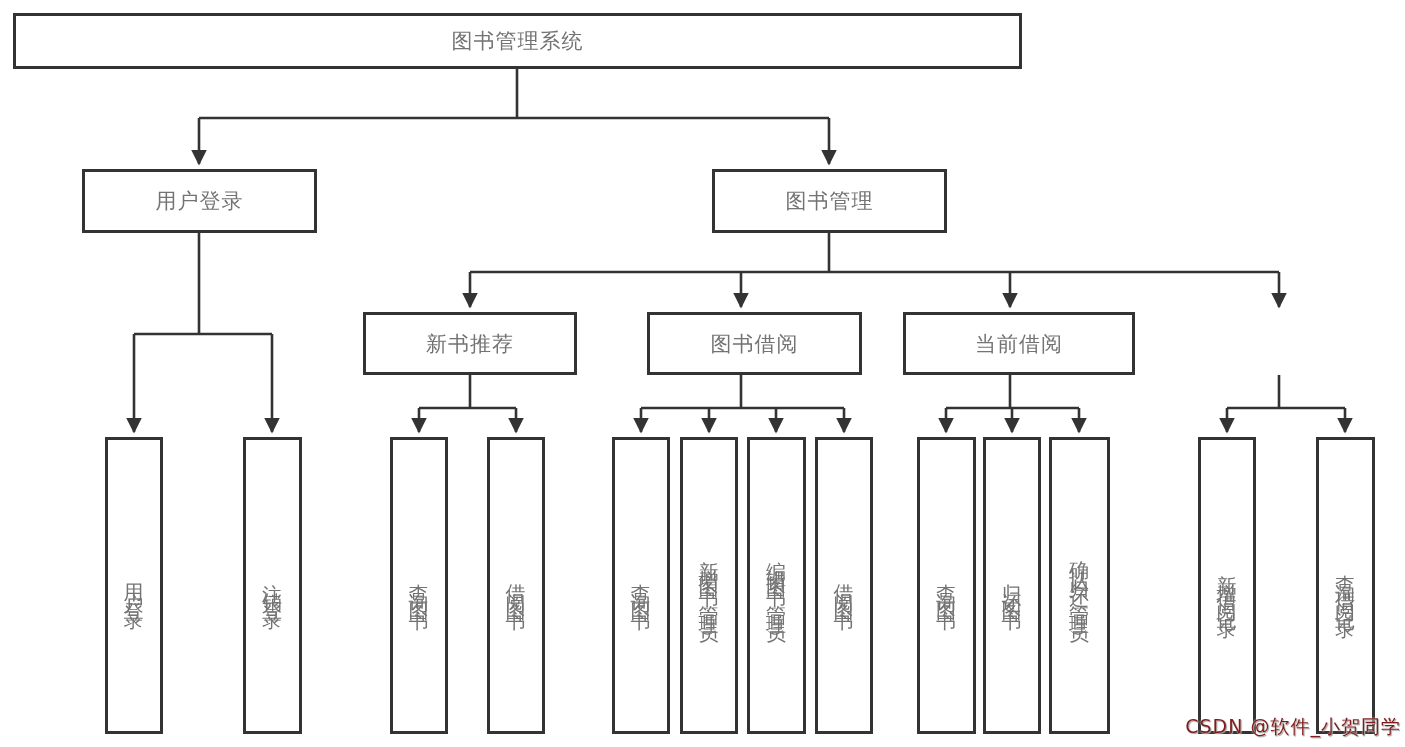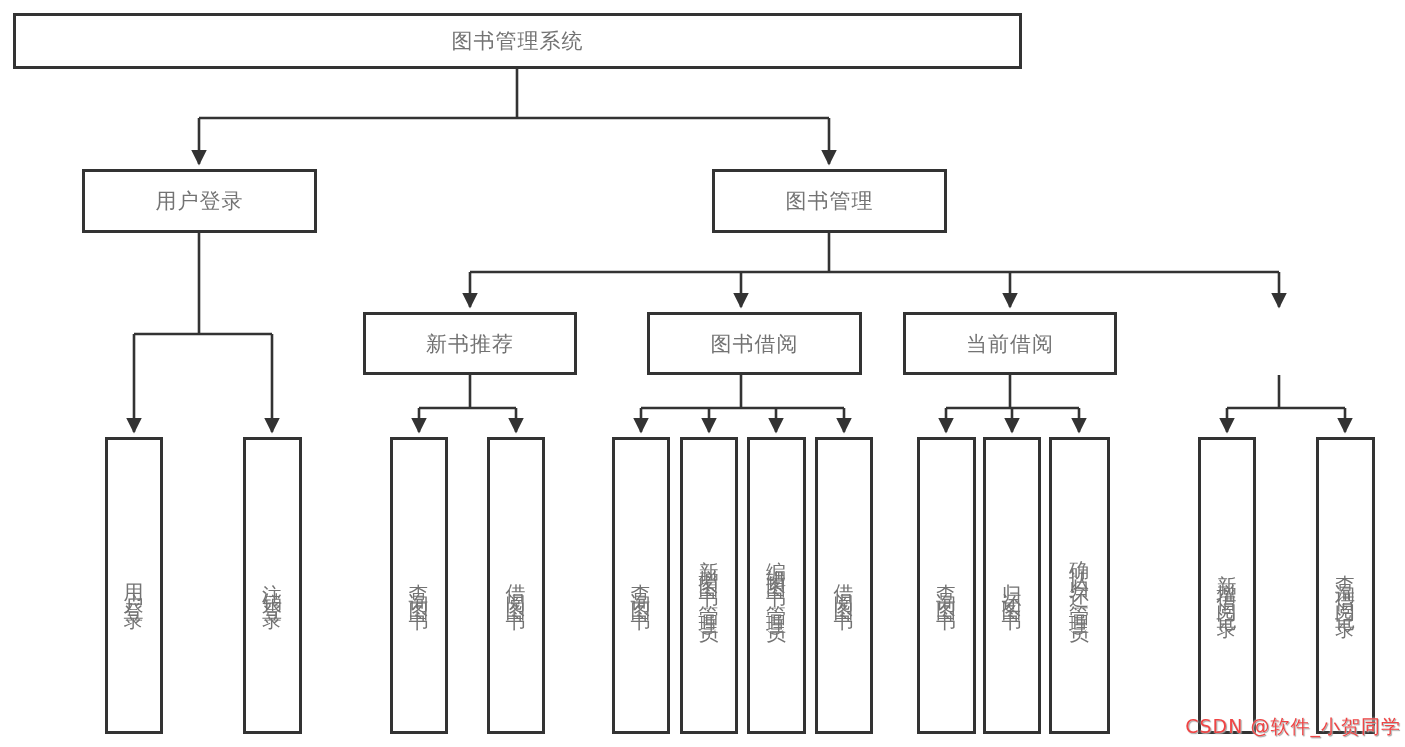--- a/index.html
+++ b/index.html
@@ -48,21 +48,21 @@
     letter-spacing: 9px;
     line-height: 1;
     white-space: nowrap;
   }
   .watermark {
     position: absolute;
     right: 4px;
     top: 714px;
     font-size: 19px;
     letter-spacing: 1px;
-    color: #ef4444;
+    color: #7f1d1d;
     text-shadow: 0 0 2px #ffffff, 1px 1px 1px #8a8a8a;
     white-space: nowrap;
     pointer-events: none;
   }
 </style>
 </head>
 <body>
 
 <div id="canvas">
 
@@ -140,21 +140,21 @@
   <div class="node l2-node" style="left:712px;">
     <span class="lbl">图书管理</span>
   </div>
 
   <div class="node l3-node" style="left:363px;width:214px;">
     <span class="lbl">新书推荐</span>
   </div>
   <div class="node l3-node" style="left:634px;width:215px;margin-left:13px;">
     <span class="lbl">图书借阅</span>
   </div>
-  <div class="node l3-node" style="left:903px;width:214px;">
+  <div class="node l3-node" style="left:903px;width:232px;">
     <span class="lbl">当前借阅</span>
   </div>
 
   <div class="node leaf-node" style="left:105px;">
     <span class="lbl">用户登录</span>
   </div>
   <div class="node leaf-node" style="left:243px;width:59px;">
     <span class="lbl">注销登录</span>
   </div>
 

